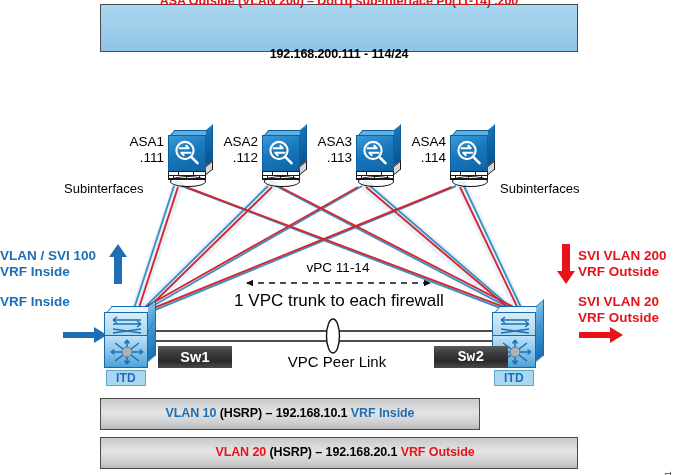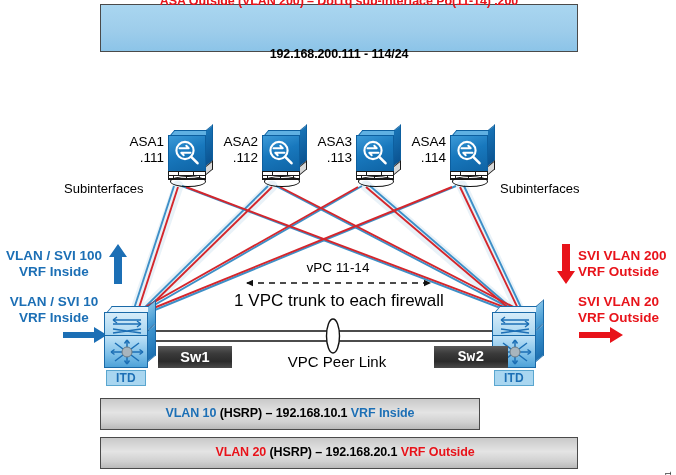--- a/index.html
+++ b/index.html
@@ -75,21 +75,21 @@
   .swtag{position:absolute;height:22px;
          background:linear-gradient(180deg,#5a5a5a 0%,#3a3a3a 35%,#2b2b2b 70%,#4a4a4a 100%);
          color:#fff;font-weight:bold;font-size:14.5px;
          display:flex;align-items:center;justify-content:center;
          letter-spacing:.2px;}
 
   
   .tx{position:absolute;white-space:nowrap;color:#000;font-size:13px;}
   .side-lab{position:absolute;white-space:nowrap;font-weight:bold;font-size:13.5px;
             line-height:1.18;}
-  .side-lab.l{text-align:center;color:#1c6fb5;}
+  .side-lab.l{text-align:left;color:#1c6fb5;}
   .side-lab.r{text-align:left;color:#e8131a;}
   .center-lab{position:absolute;white-space:nowrap;color:#000;text-align:center;}
 
   
   #links{position:absolute;left:0;top:0;width:676px;height:475px;pointer-events:none;}
 
   
   .docid{position:absolute;right:3px;bottom:4px;
          font-size:9px;color:#3a3a3a;
          transform:rotate(-90deg);transform-origin:100% 100%;
@@ -279,21 +279,20 @@
 
   <div class="side-lab l" style="left:0px;top:248px;width:108px;">
     <div>VLAN / SVI 100</div>
     <div>VRF Inside</div>
   </div>
   <svg style="position:absolute;left:108px;top:243px;width:20px;height:42px;" viewBox="0 0 20 42">
     <path d="M10,1 L19,14 L14,14 L14,41 L6,41 L6,14 L1,14 Z" fill="#1c6fb5"></path>
   </svg>
 
   <div class="side-lab l" style="left:0px;top:294px;width:108px;">
-    <div>VLAN / SVI 10</div>
     <div>VRF Inside</div>
   </div>
   <svg style="position:absolute;left:62px;top:326px;width:46px;height:18px;" viewBox="0 0 46 18">
     <path d="M1,6 L32,6 L32,1 L45,9 L32,17 L32,12 L1,12 Z" fill="#1c6fb5"></path>
   </svg>
 
   <div class="side-lab r" style="left:578px;top:248px;width:98px;">
     <div>SVI VLAN 200</div>
     <div>VRF Outside</div>
   </div>

